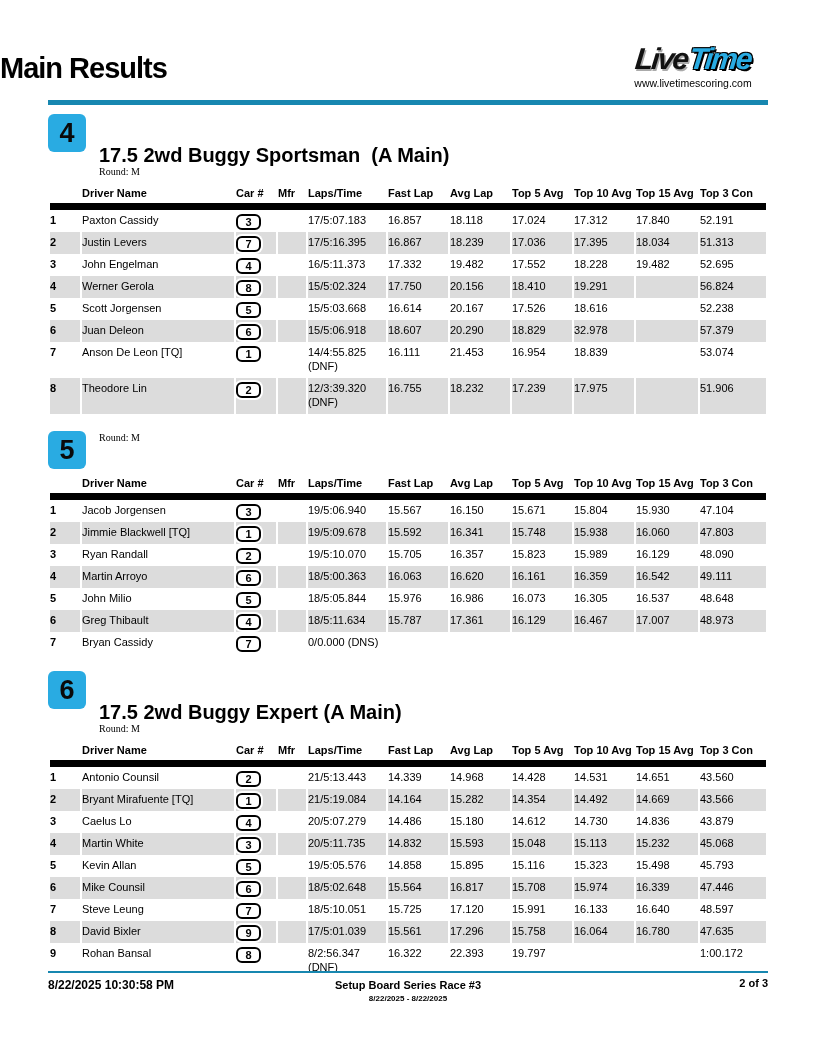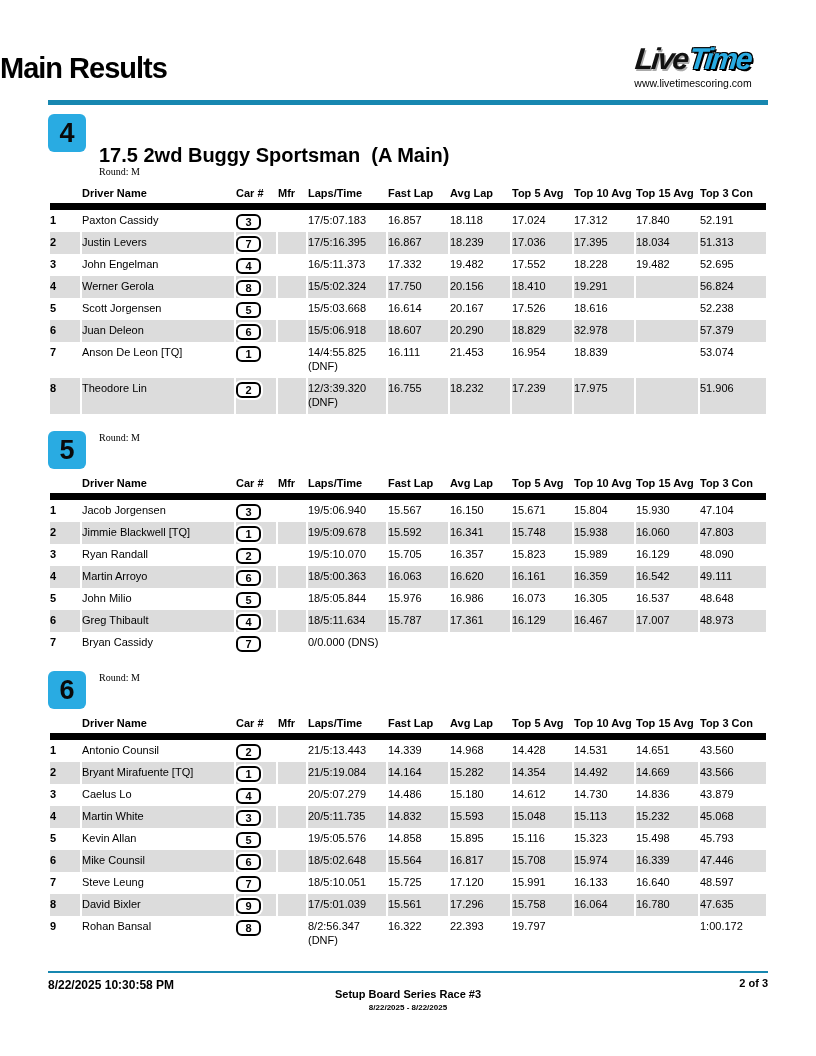--- a/index.html
+++ b/index.html
@@ -37,21 +37,21 @@
   td.car{text-align:left;padding-left:1px;}
   .badge{display:inline-block;min-width:13px;padding:0 4px;margin-top:1px;border:2px solid #000;
         border-radius:6px;background:#fff;box-shadow:0 0 0 2px #fff;font-weight:bold;
         font-size:11px;line-height:12px;text-align:center;}
   .note{line-height:15px;padding-bottom:2px;}
   
   .footer{position:absolute;left:48px;width:720px;top:971px;border-top:2px solid var(--rule);
         padding-top:3px;}
   .footer-left{position:absolute;left:0;top:5px;font-size:12px;font-weight:bold;}
   .footer-center{text-align:center;font-weight:bold;}
-  .footer-event{font-size:11px;margin-top:12px;}
+  .footer-event{font-size:11px;margin-top:3px;}
   .footer-range{font-size:8px;margin-top:3px;}
   .footer-right{position:absolute;right:0;top:4px;font-size:11px;font-weight:bold;}
 </style>
 </head>
 <body>
 
 <div class="page" style="--accent: #29abe2; --rule: #1787b0; --stripe: #dcdcdc;">
 
   <h1 class="page-title">Main Results</h1>
 
@@ -376,20 +376,21 @@
               <td class="top3con"></td>
             </tr>
           </tbody>
     </table>
   </section>
 
   <section class="race-section">
     <div class="section-head">
       <div class="section-num">6</div>
       <div>
+        <div class="section-title">17.5 2wd Buggy Expert (A Main)</div>
         <div class="section-round">Round: M</div>
       </div>
     </div>
     <table class="results">
       <colgroup>
         <col style="width:30px">
             <col style="width:152px">
             <col style="width:40px">
             <col style="width:28px">
         <col style="width:78px">

